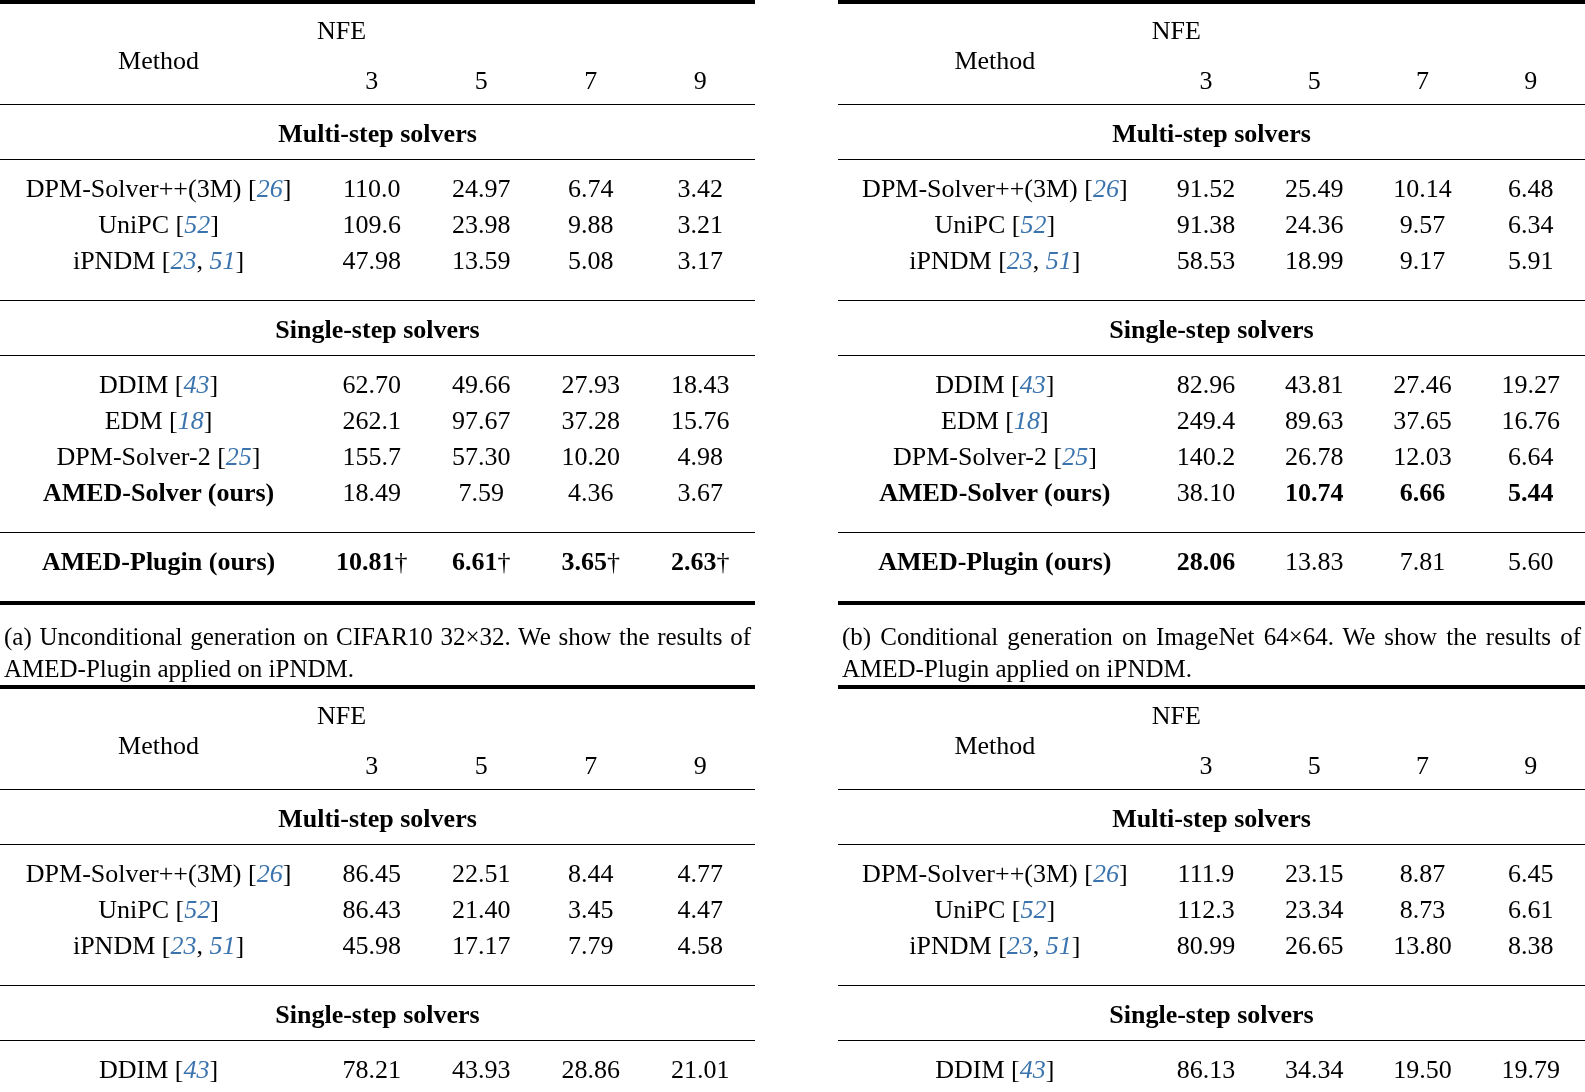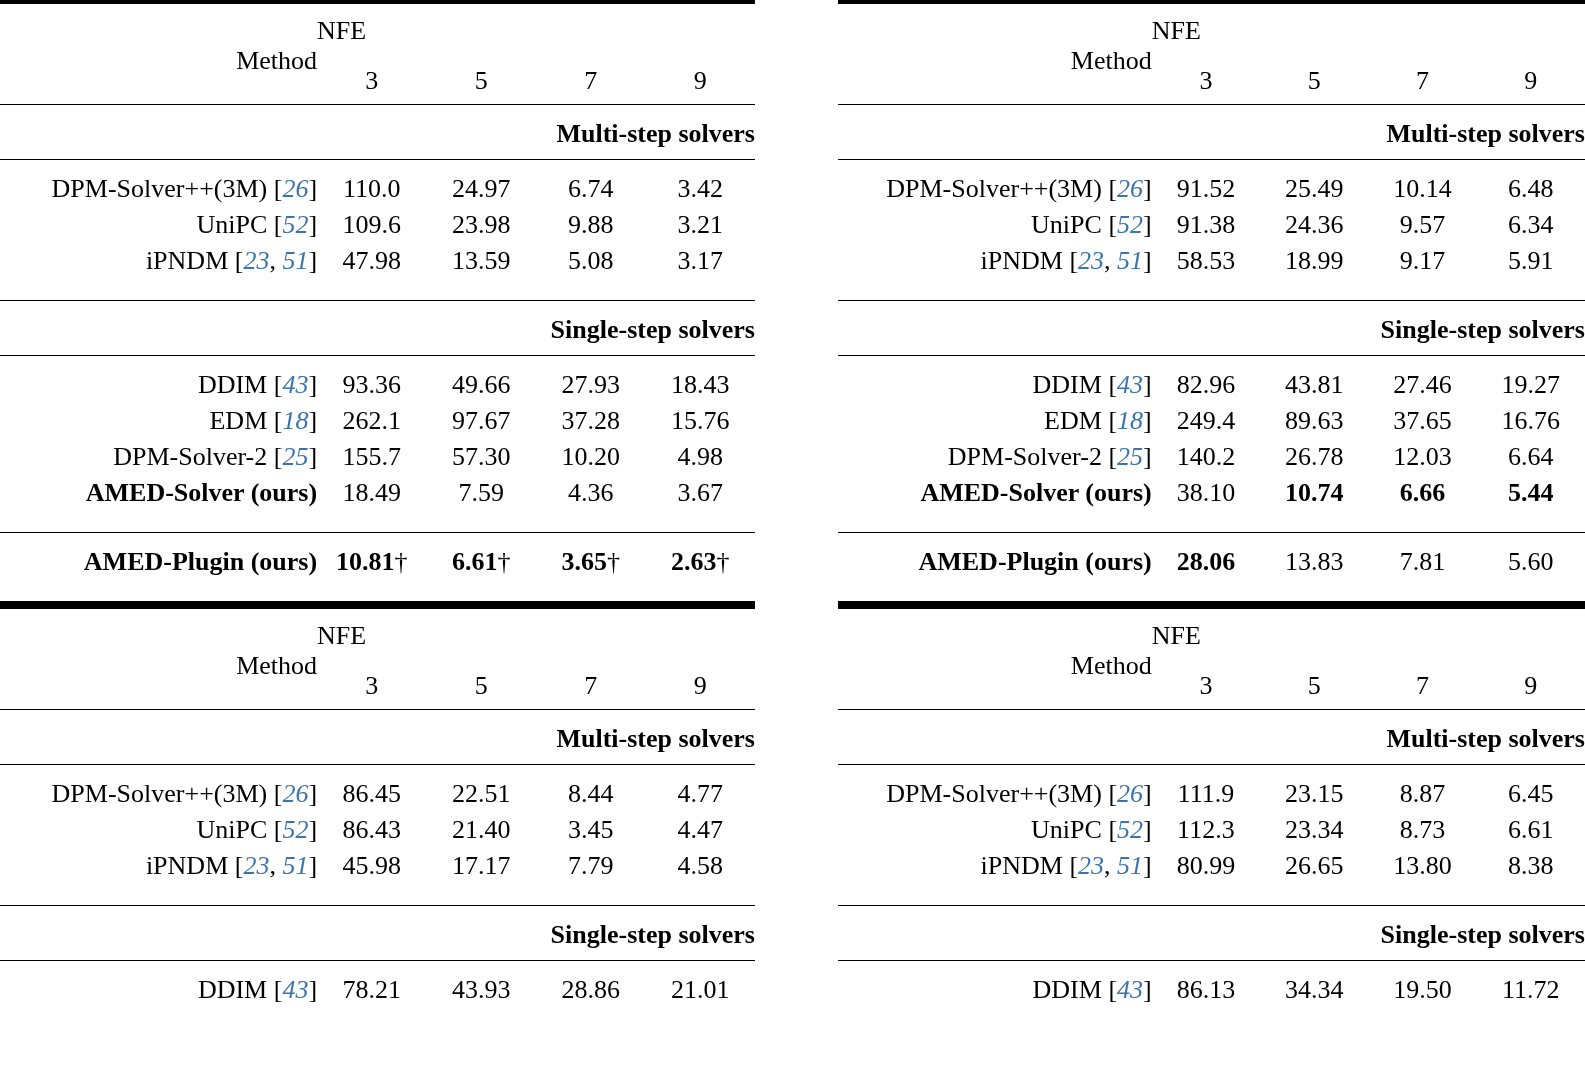--- a/index.html
+++ b/index.html
@@ -41,21 +41,21 @@
     border: 0;
     vertical-align: baseline;
     font-weight: normal;
   }
 
   
   col.c-method { width: 42%; }
   col.c-num    { width: 14.5%; }
 
   td.method {
-    text-align: right;
+    text-align: center;
     padding-left: 10px;
     white-space: nowrap;
   }
   td.num {
     text-align: center;
     white-space: nowrap;
   }
   td.num.b, td.method.b { font-weight: bold; }
 
   
@@ -180,21 +180,21 @@
             <td class="method b" colspan="5">Single-step solvers</td>
           </tr>
           <tr class="dblrule">
             <td colspan="5" style="height:0"></td>
           </tr>
           <tr>
             <td colspan="5" class="rowpad-s"></td>
           </tr>
           <tr class="datarow ">
             <td class="method"><span class="method-label">DDIM</span> <span class="brk nowrap">[<span class="cite">43</span>]</span></td>
-            <td class="num">93.36</td>
+            <td class="num">62.70</td>
             <td class="num">49.66</td>
             <td class="num">27.93</td>
             <td class="num">18.43</td>
           </tr>
           <tr class="datarow ">
             <td class="method"><span class="method-label">EDM</span> <span class="brk nowrap">[<span class="cite">18</span>]</span></td>
             <td class="num">262.1</td>
             <td class="num">97.67</td>
             <td class="num">37.28</td>
             <td class="num">15.76</td>
@@ -230,20 +230,21 @@
             <td class="num b">2.63<span class="dag">†</span></td>
           </tr>
           <tr>
             <td colspan="5" class="rowpad-s"></td>
           </tr>
           <tr class="botrule">
             <td colspan="5" style="height:0"></td>
           </tr>
         </tbody>
       </table>
+      <div class="caption"><span class="capbody">(a) Unconditional generation on CIFAR10 32×32.  We show the results of AMED-Plugin applied on iPNDM.</span></div>
     </div>
   <div class="spacer"></div>
   <div class="panel right" id="panel-b">
       <table class="ftab">
         <colgroup>
           <col class="c-method">
           <col class="c-num">
           <col class="c-num">
           <col class="c-num">
           <col class="c-num">
@@ -364,20 +365,21 @@
             <td class="num">5.60</td>
           </tr>
           <tr>
             <td colspan="5" class="rowpad-s"></td>
           </tr>
           <tr class="botrule">
             <td colspan="5" style="height:0"></td>
           </tr>
         </tbody>
       </table>
+      <div class="caption"><span class="capbody">(b) Conditional generation on ImageNet 64×64.  We show the results of AMED-Plugin applied on iPNDM.</span></div>
     </div>
 
   <div class="panel left" id="panel-c">
       <table class="ftab">
         <colgroup>
           <col class="c-method">
           <col class="c-num">
           <col class="c-num">
           <col class="c-num">
           <col class="c-num">
@@ -542,18 +544,18 @@
             <td colspan="5" style="height:0"></td>
           </tr>
           <tr>
             <td colspan="5" class="rowpad-s"></td>
           </tr>
           <tr class="datarow ">
             <td class="method"><span class="method-label">DDIM</span> <span class="brk nowrap">[<span class="cite">43</span>]</span></td>
             <td class="num">86.13</td>
             <td class="num">34.34</td>
             <td class="num">19.50</td>
-            <td class="num">11.72</td>
+            <td class="num">19.79</td>
           </tr>
         </tbody>
       </table>
     </div>
 </div>
 
 </body></html>

